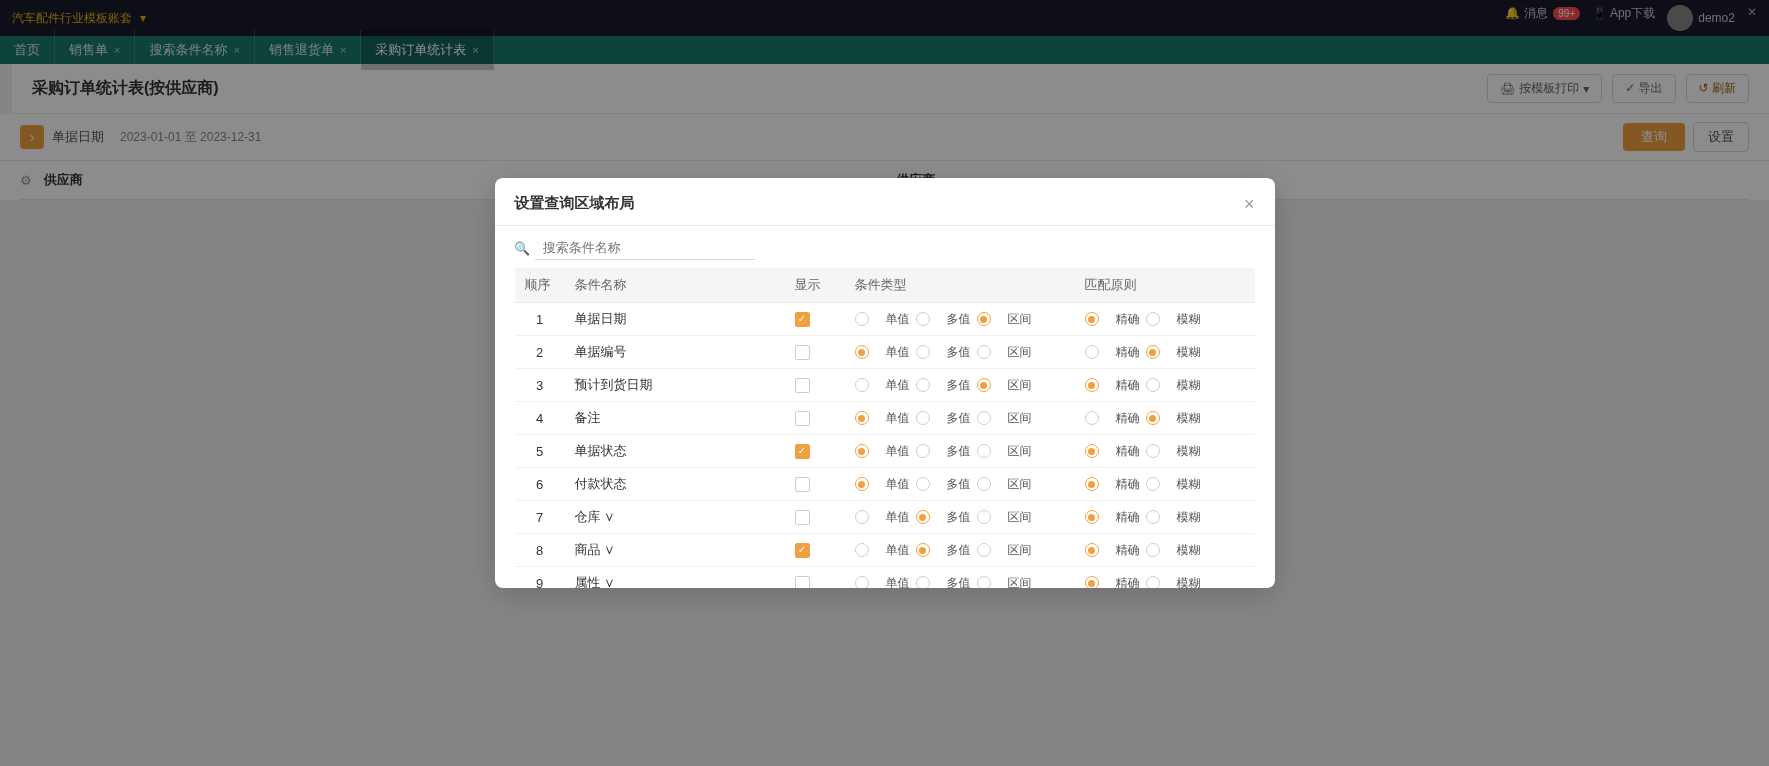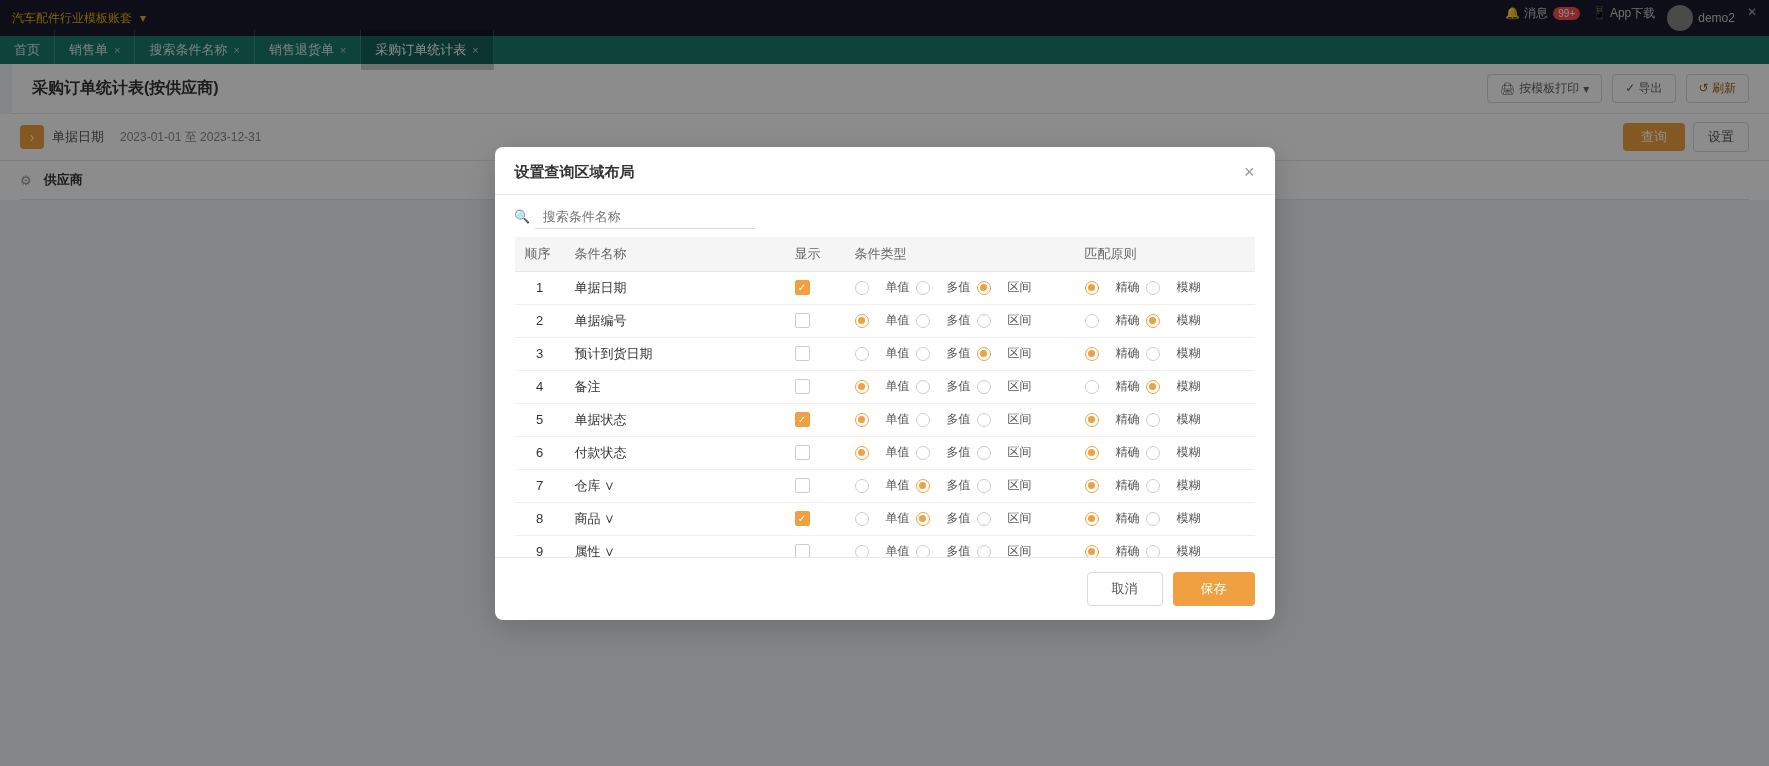--- a/index.html
+++ b/index.html
@@ -676,18 +676,14 @@
                     <span class="radio-circle"></span>
                     <span>模糊</span>
                   </label>
                 </div>
               </td>
             </tr>
           </tbody>
       </table>
     </div>
 
-    <div class="modal-footer">
-      <button class="btn-cancel">取消</button>
-      <button class="btn-save">保存</button>
-    </div>
   </div>
 </div>
 
 </body></html>

